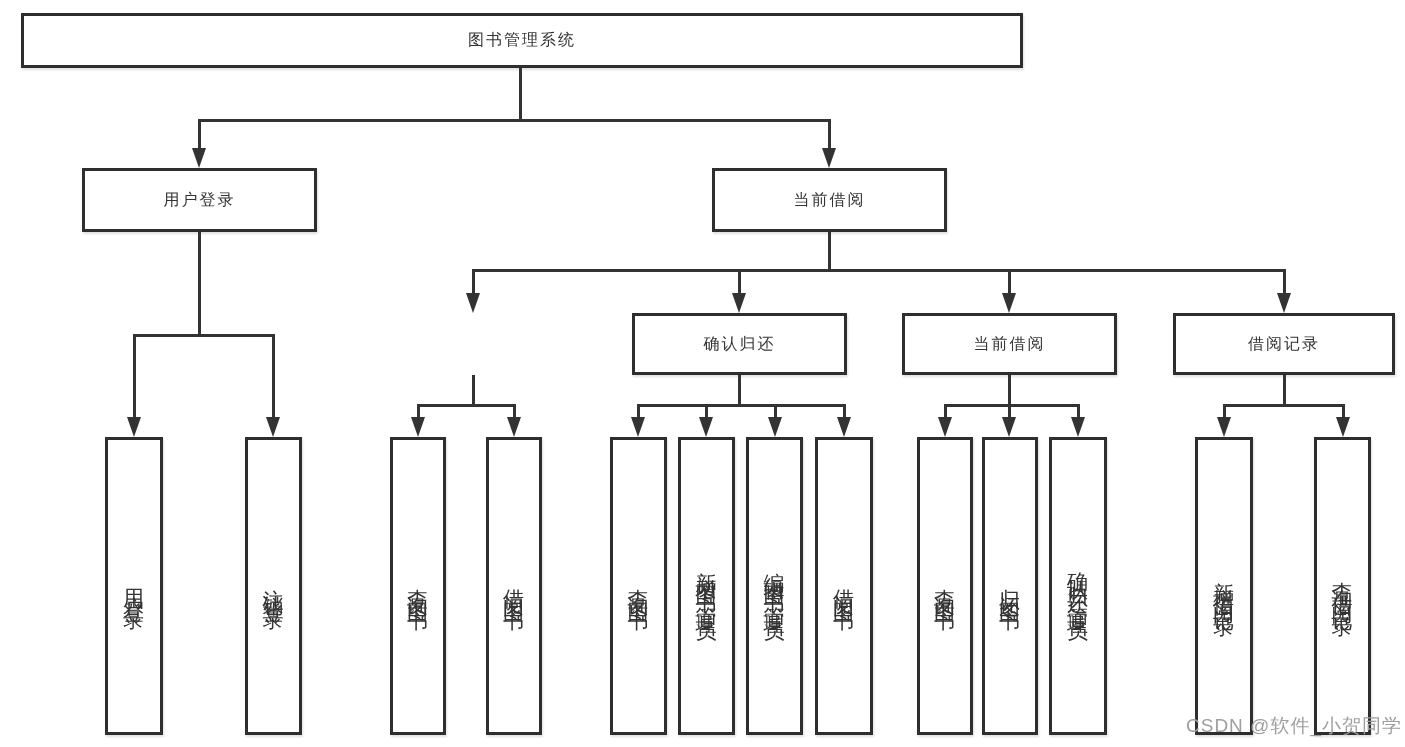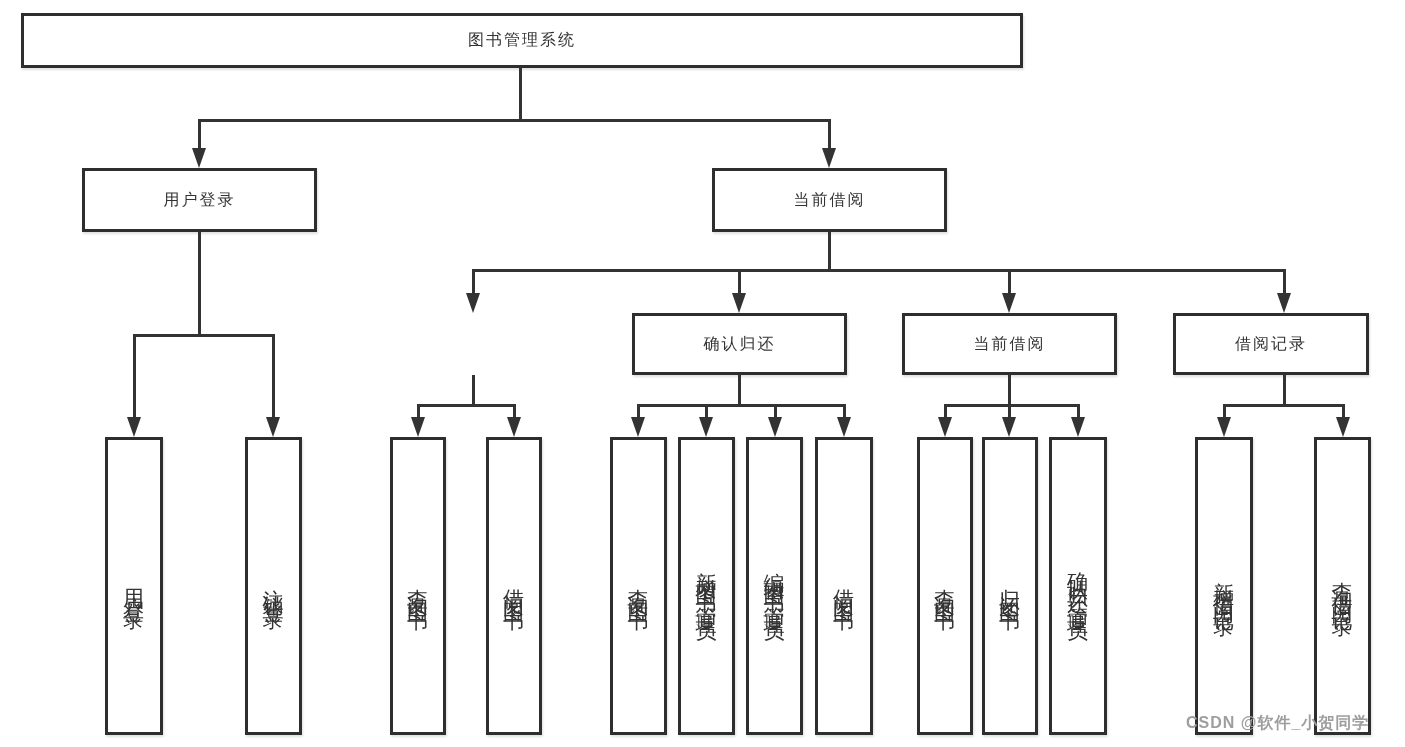--- a/index.html
+++ b/index.html
@@ -17,22 +17,22 @@
     writing-mode:vertical-rl;text-orientation:mixed;
     font-size:21px;letter-spacing:7px;line-height:1;white-space:nowrap;
   }
   .ln{position:absolute;background:#333;}
   .arrow{
     position:absolute;width:0;height:0;
     border-left:7px solid transparent;border-right:7px solid transparent;
     border-top:20px solid #333;
   }
   .watermark{
-    position:absolute;left:1186px;top:713px;font-size:16px;color:#9e9e9e;
-    letter-spacing:1px;white-space:nowrap;z-index:5;font-weight:bold;
+    position:absolute;left:1186px;top:713px;font-size:19px;color:#9e9e9e;
+    letter-spacing:1px;white-space:nowrap;z-index:5;
   }
 </style>
 </head>
 <body>
 
 <div id="stage">
 
   <div class="box" style="left:21px;top:13px;width:1002px;height:55px;">
     <span class="hlabel">图书管理系统</span>
   </div>
@@ -68,21 +68,21 @@
   <div class="arrow" style="left:1002px;top:293px;"></div>
   <div class="ln" style="left:1283px;top:269px;width:3px;height:26px;"></div>
   <div class="arrow" style="left:1277px;top:293px;"></div>
 
   <div class="box" style="left:632px;top:313px;width:215px;height:62px;">
     <span class="hlabel">确认归还</span>
   </div>
   <div class="box" style="left:902px;top:313px;width:215px;height:62px;">
     <span class="hlabel">当前借阅</span>
   </div>
-  <div class="box" style="left:1173px;top:313px;width:196px;height:62px;">
+  <div class="box" style="left:1173px;top:313px;width:222px;height:62px;">
     <span class="hlabel">借阅记录</span>
   </div>
 
   <div class="ln" style="left:472px;top:375px;width:3px;height:32px;"></div>
   <div class="ln" style="left:417px;top:404px;width:99px;height:3px;"></div>
   <div class="ln" style="left:417px;top:404px;width:3px;height:15px;"></div>
   <div class="arrow" style="left:411px;top:417px;"></div>
   <div class="ln" style="left:513px;top:404px;width:3px;height:15px;"></div>
   <div class="arrow" style="left:507px;top:417px;"></div>
 

